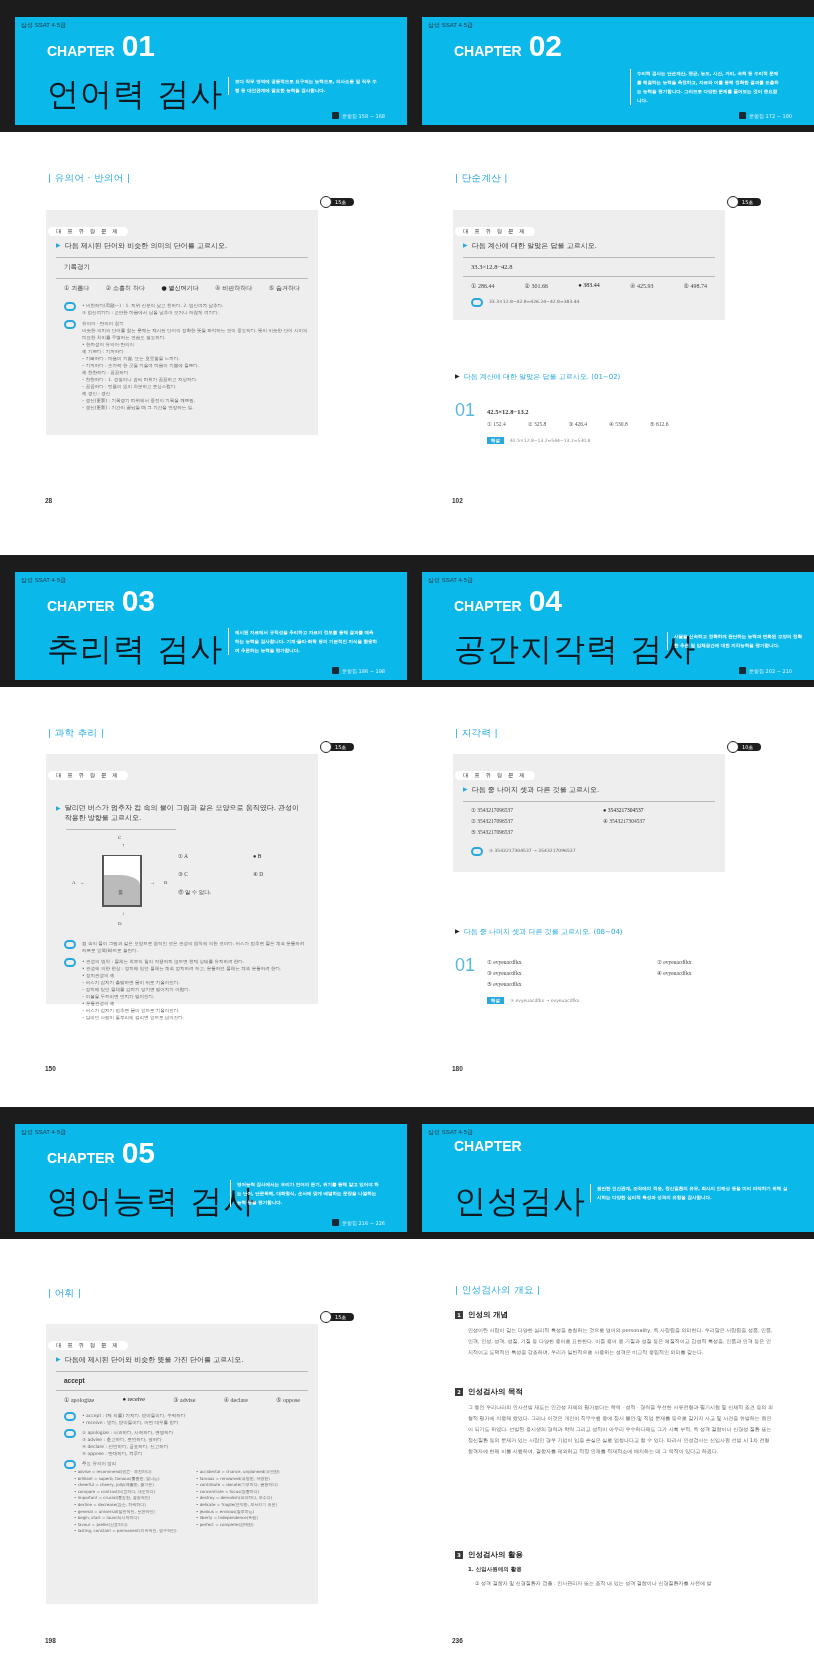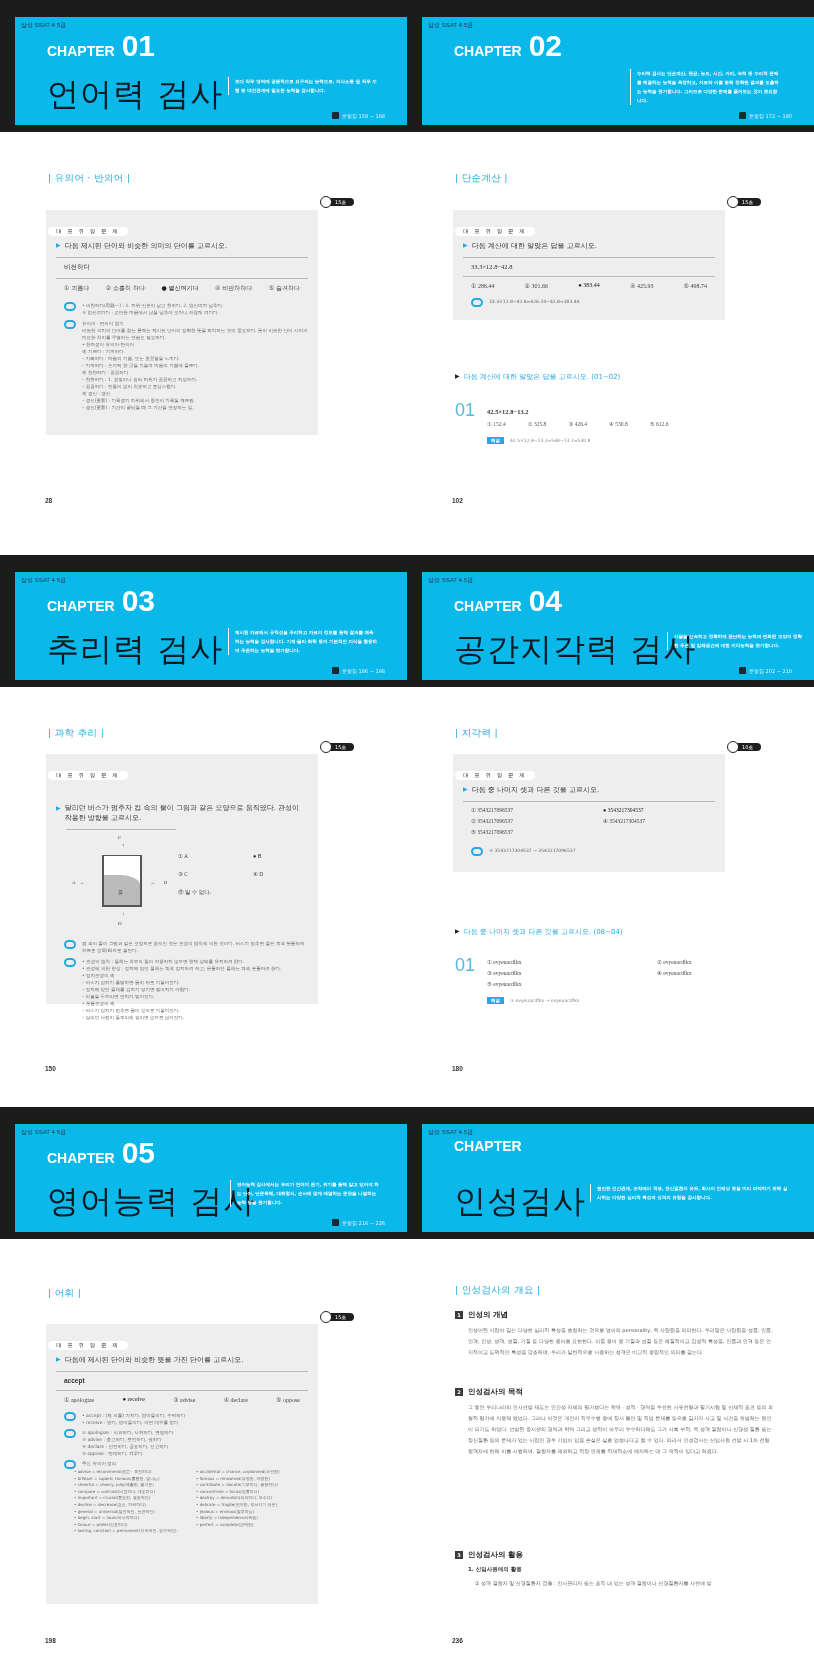--- a/index.html
+++ b/index.html
@@ -93,21 +93,21 @@
         <span class="timer-clock"></span>
         <span class="timer-pill">15초</span>
       </div>
     <div class="qbox" style="height:225px;">
       <span class="qbox-label">대 표 유 형 문 제</span>
       <div class="qline">
           <span class="tri">▶</span>
           <span>다음 제시된 단어와 비슷한 의미의 단어를 고르시오.</span>
         </div>
       <div class="hr"></div>
-      <div class="stem">비천하다</div>
+      <div class="stem">기록경기</div>
       <div class="hr"></div>
       <div class="opts">
         <span>① 괴롭다</span>
         <span>② 소홀히 하다</span>
         <span class="opt-correct">● 멸신여기다</span>
         <span>④ 비판하하다</span>
         <span>⑤ 숨겨하다</span>
       </div>
       <div class="exp">
         <span class="exp-icon"></span>

